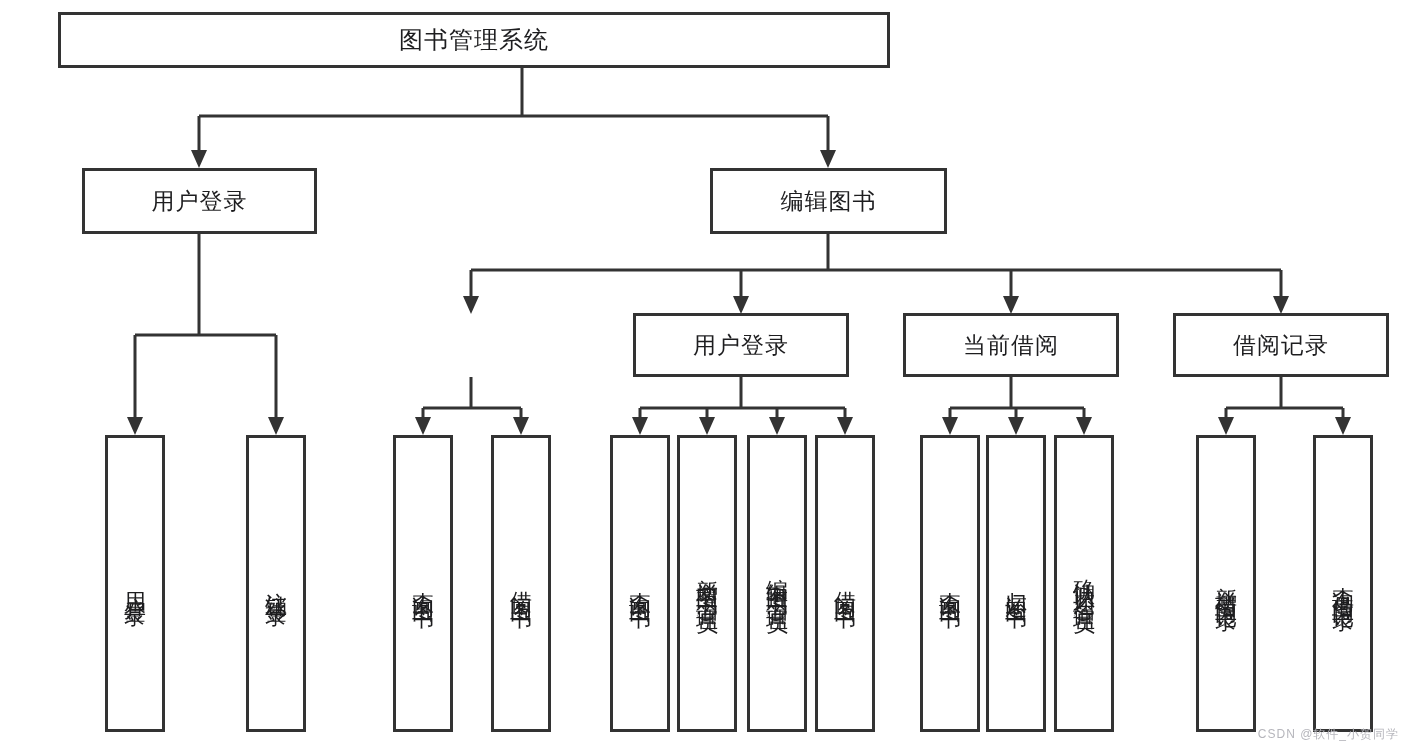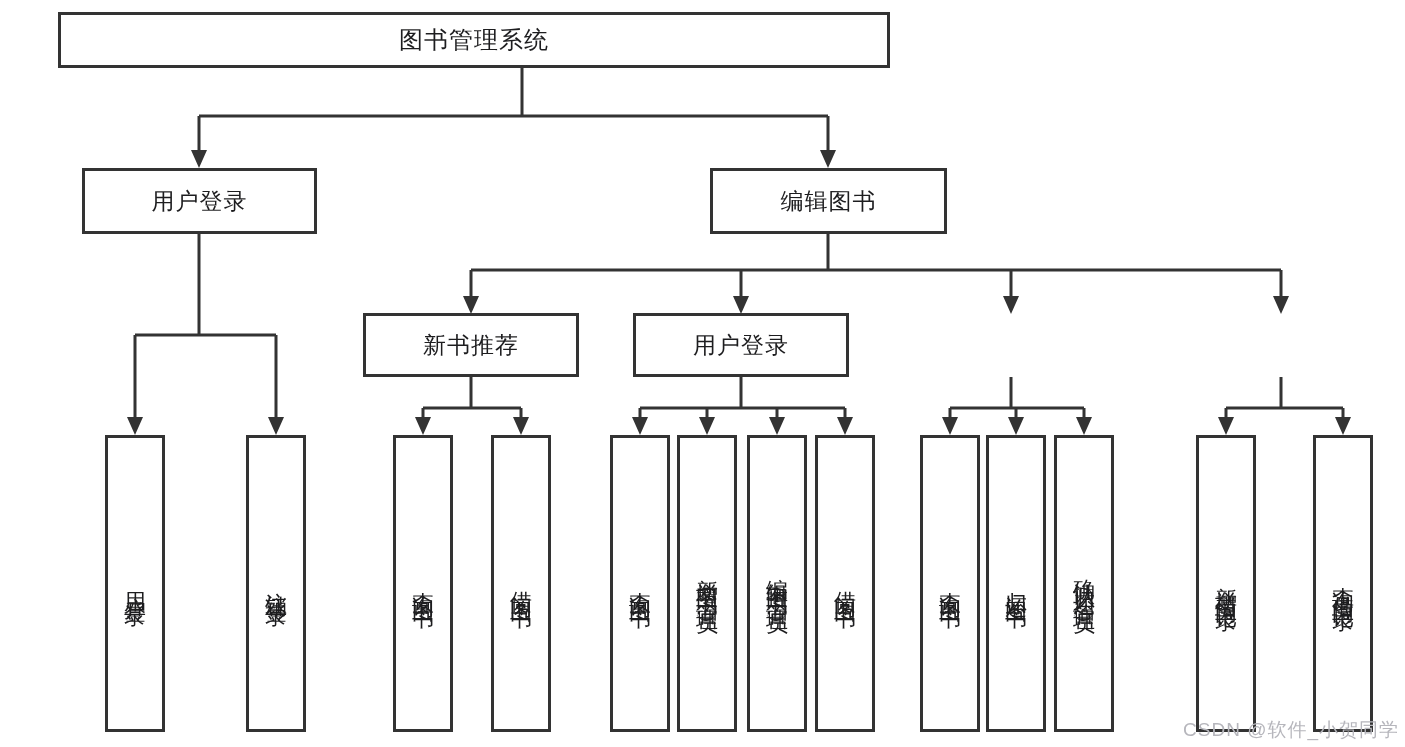--- a/index.html
+++ b/index.html
@@ -48,21 +48,21 @@
   .n-records{left:1173px;}
   .leaf{top:435px;width:60px;height:297px;}
   .lf1{left:105px;}  .lf2{left:246px;}
   .lf3{left:393px;}  .lf4{left:491px;}
   .lf5{left:610px;}  .lf6{left:677px;}  .lf7{left:747px;}  .lf8{left:815px;}
   .lf9{left:920px;}  .lf10{left:986px;} .lf11{left:1054px;}
   .lf12{left:1196px;}.lf13{left:1313px;}
   .watermark{
     position:absolute;
     right:6px;bottom:4px;
-    font-size:19px;
+    font-size:12px;
     color:var(--watermark);
     white-space:nowrap;
     z-index:10;
     letter-spacing:1px;
   }
 </style>
 </head>
 <body>
 
 <div class="canvas">
@@ -88,22 +88,23 @@
       M942 417 L958 417 L950 435 Z  M1008 417 L1024 417 L1016 435 Z
       M1076 417 L1092 417 L1084 435 Z
       M1218 417 L1234 417 L1226 435 Z  M1335 417 L1351 417 L1343 435 Z"></path>
   </svg>
 
   <div class="node h title root-box">图书管理系统</div>
 
   <div class="node h n-user-login">用户登录</div>
   <div class="node h n-book-mgmt">编辑图书</div>
 
-  <div class="node h l3 n-recommend">新书推荐</div>
   <div class="node h l3 n-borrow">用户登录</div>
+  <div class="node h l3 n-current">当前借阅</div>
+  <div class="node h l3 n-records">借阅记录</div>
 
   <div class="node v leaf lf1">用户登录</div>
   <div class="node v leaf lf2">注销登录</div>
 
   <div class="node v leaf lf3">查询图书</div>
   <div class="node v leaf lf4">借阅图书</div>
 
   <div class="node v leaf lf5">查询图书</div>
   <div class="node v leaf lf6">新增图书（管理员）</div>
   <div class="node v leaf lf7">编辑图书（管理员）</div>

